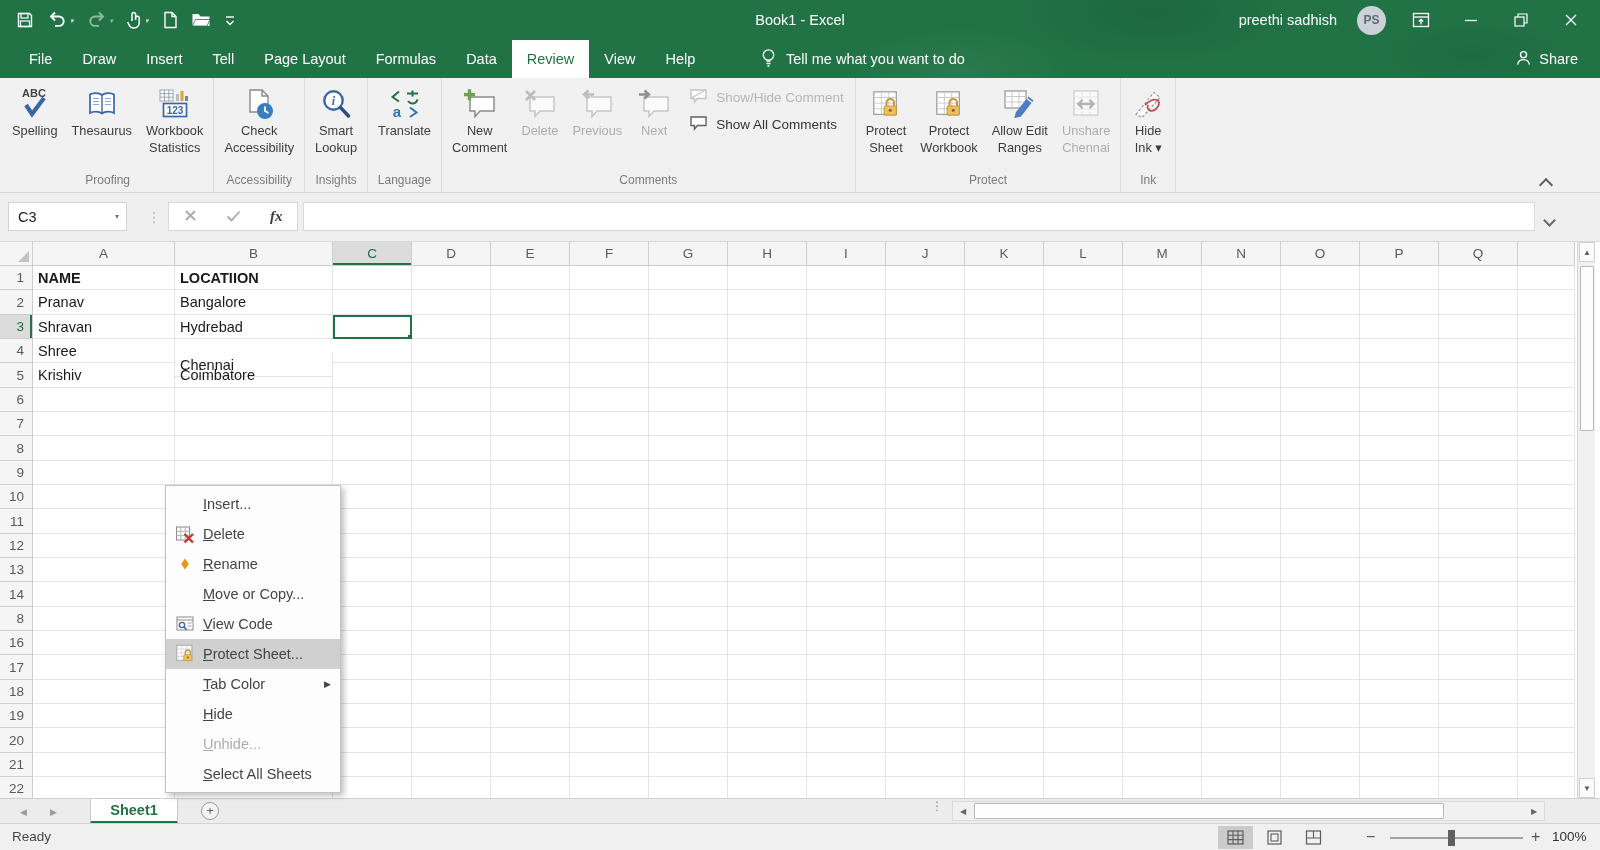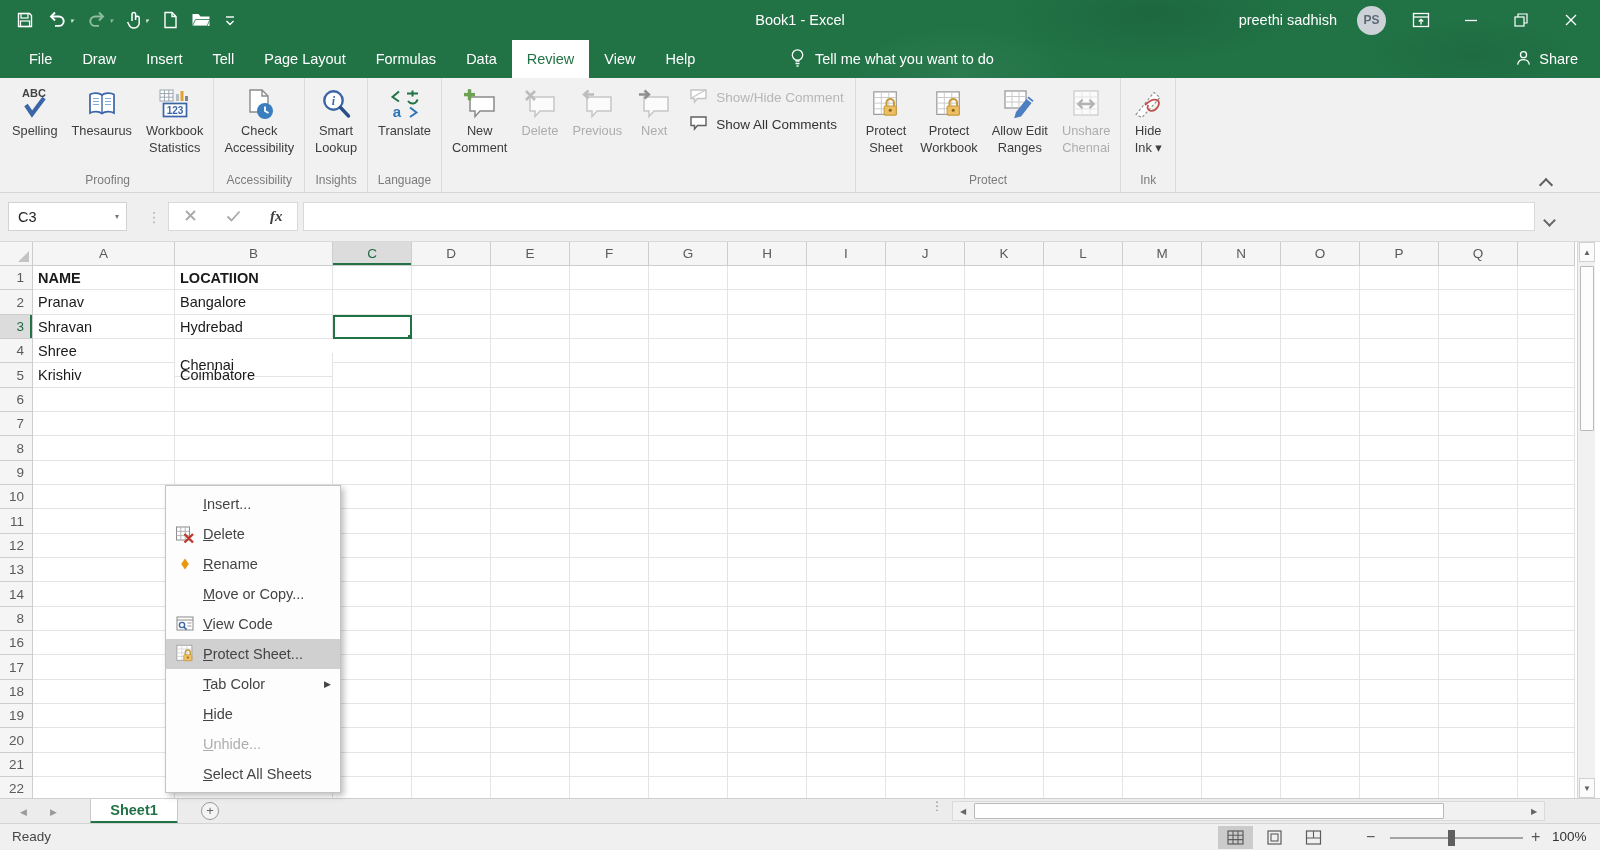--- a/index.html
+++ b/index.html
@@ -24,21 +24,21 @@
   .uname{font-size:14.5px;color:#fff;}
   .avatar{width:29px;height:29px;border-radius:50%;background:#ccd2d8;color:#5d6a76;font-weight:bold;
           font-size:12px;display:flex;align-items:center;justify-content:center;}
   .winbtn{display:inline-flex;align-items:center;justify-content:center;width:30px;height:30px;}
 
   
   .tabrow{position:absolute;left:0;top:40px;width:100%;height:38px;display:flex;align-items:stretch;}
   #tabs{display:flex;padding-left:14px;}
   .rtab{padding:0 15px;line-height:38px;font-size:14.5px;color:#fff;white-space:nowrap;cursor:default;}
   .rtab.active{background:#fff;color:#217346;}
-  .tellme{position:absolute;left:790px;top:0;height:38px;display:flex;align-items:center;gap:10px;
+  .tellme{position:absolute;left:761px;top:0;height:38px;display:flex;align-items:center;gap:10px;
           color:#fff;font-size:14.5px;}
   .share{position:absolute;right:22px;top:0;height:38px;display:flex;align-items:center;gap:7px;
          color:#fff;font-size:14.5px;}
 
   
   .ribbon{position:absolute;left:0;top:78px;width:1600px;height:115px;background:#f1f1f1;
           border-bottom:1px solid #d5d5d5;display:flex;align-items:stretch;padding-left:2px;}
   .rgroup{display:flex;flex-direction:column;border-right:1px solid #dcdcdc;padding:1px 3px 0;}
   .rbtns{flex:1;display:flex;align-items:flex-start;}
   .rbtn{display:flex;flex-direction:column;align-items:center;padding:4px 7px 0;min-width:48px;
@@ -405,20 +405,21 @@
               <span>Show/Hide Comment</span>
             </div>
             <div class="rsmall">
               <span class="rsicon"><svg width="20" height="16" viewBox="0 0 20 16">
                   <path d="M2 2 h15 v8.5 h-8.5 l-3 3.5 v-3.5 h-3.5 z" fill="#fff" stroke="#5f5f5f" stroke-width="1.4"></path>
                 </svg></span>
               <span>Show All Comments</span>
             </div>
           </div>
         </div>
+        <div class="rgroup-label">Comments</div>
       </div>
       <div class="rgroup">
         <div class="rbtns">
           <div class="rbtn">
             <div class="ricon">
               <svg width="30" height="30" viewBox="0 0 32 32">
                 <rect x="3" y="2" width="24" height="24" fill="#fff" stroke="#9a9a9a" stroke-width="1.3"></rect>
                 <path d="M3 8 h24 M3 14 h24 M3 20 h24 M11 2 v24 M19 2 v24" stroke="#c9c9c9" stroke-width="1"></path>
                 <path d="M16.5 17.5 v-4 a4 4 0 0 1 8 0 v4" fill="none" stroke="#c79b3b" stroke-width="2.2"></path>
                 <rect x="14" y="17" width="13" height="9.8" rx="1.2" fill="#edbe63" stroke="#c79b3b" stroke-width="1.2"></rect>

